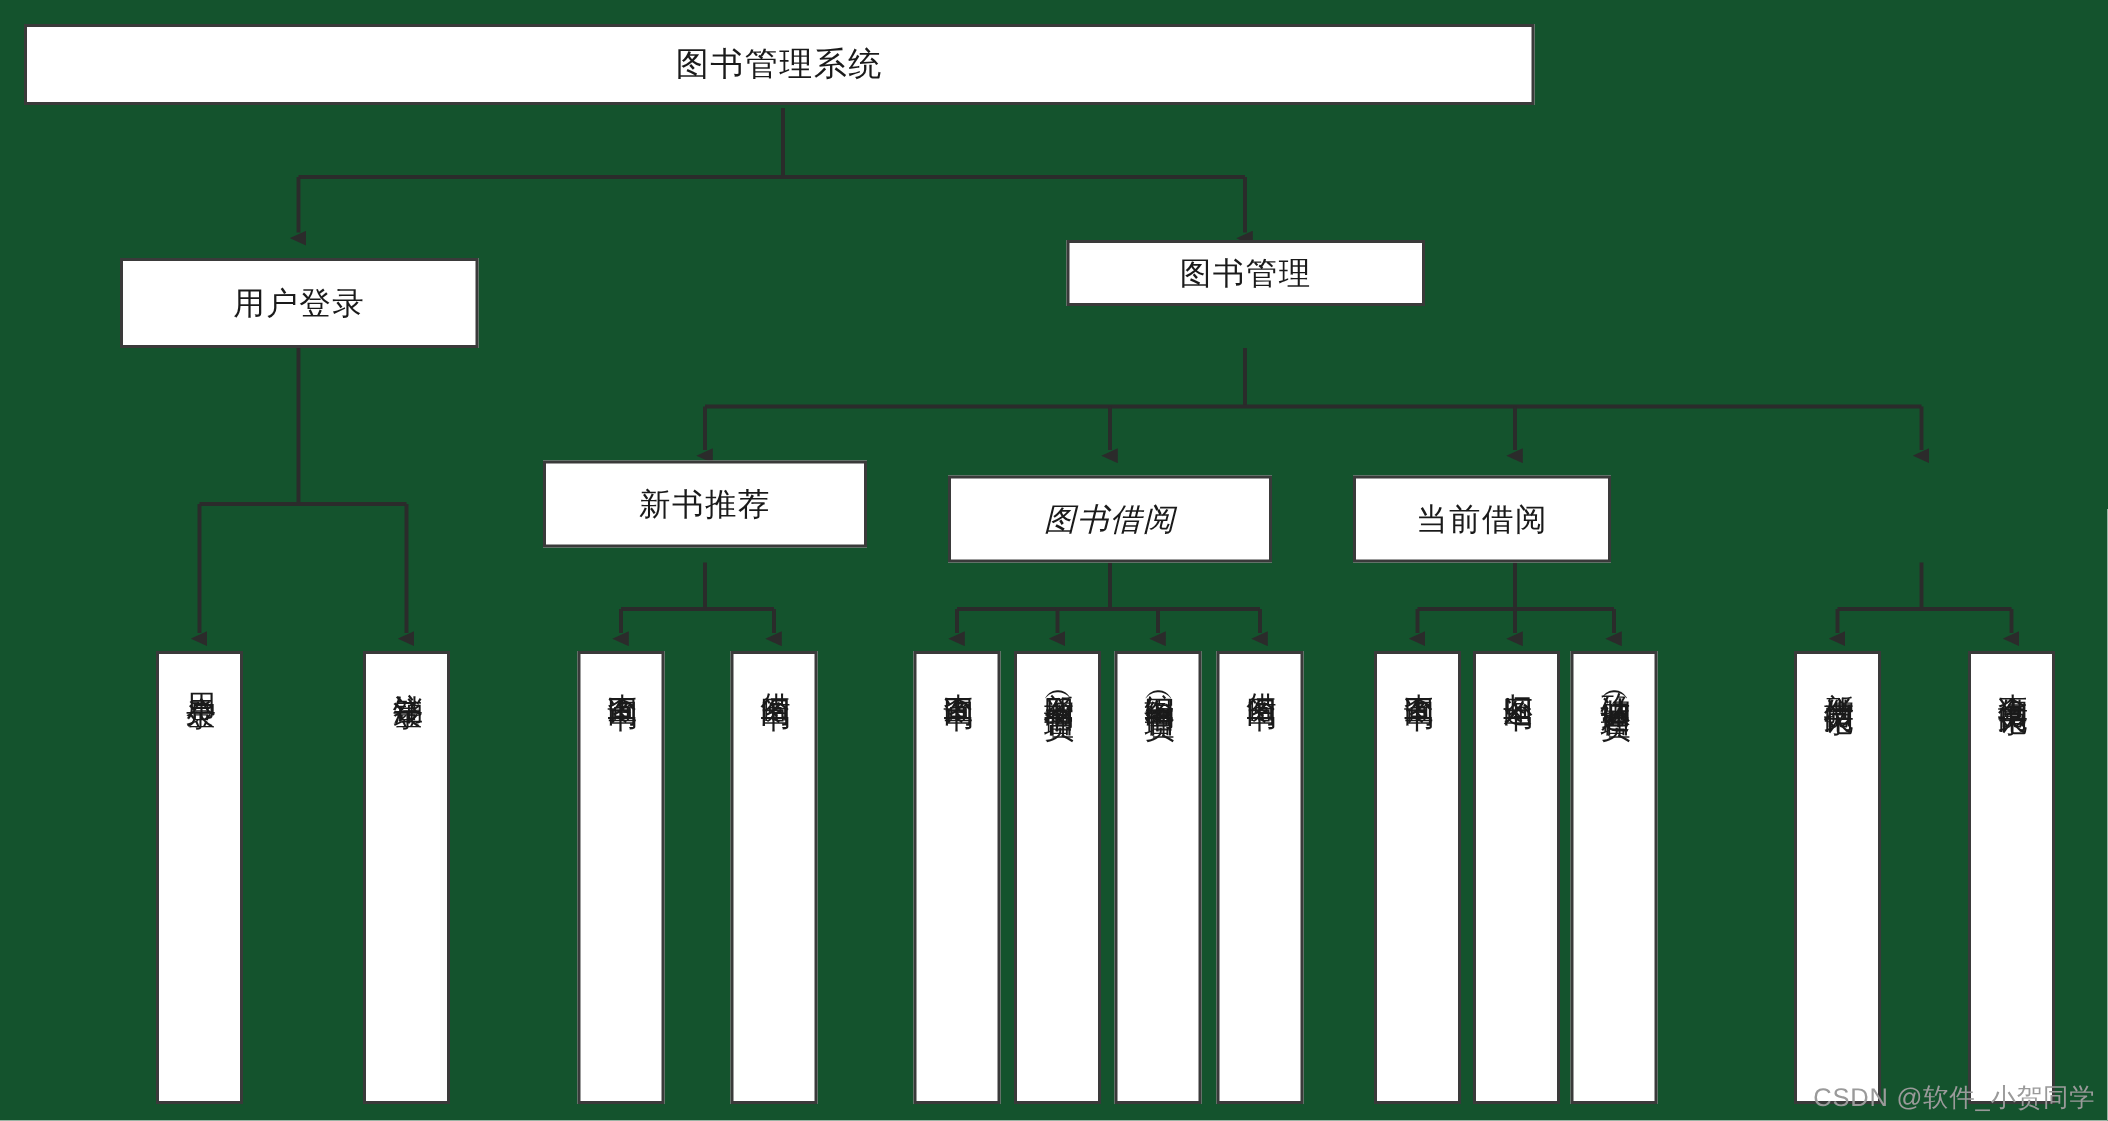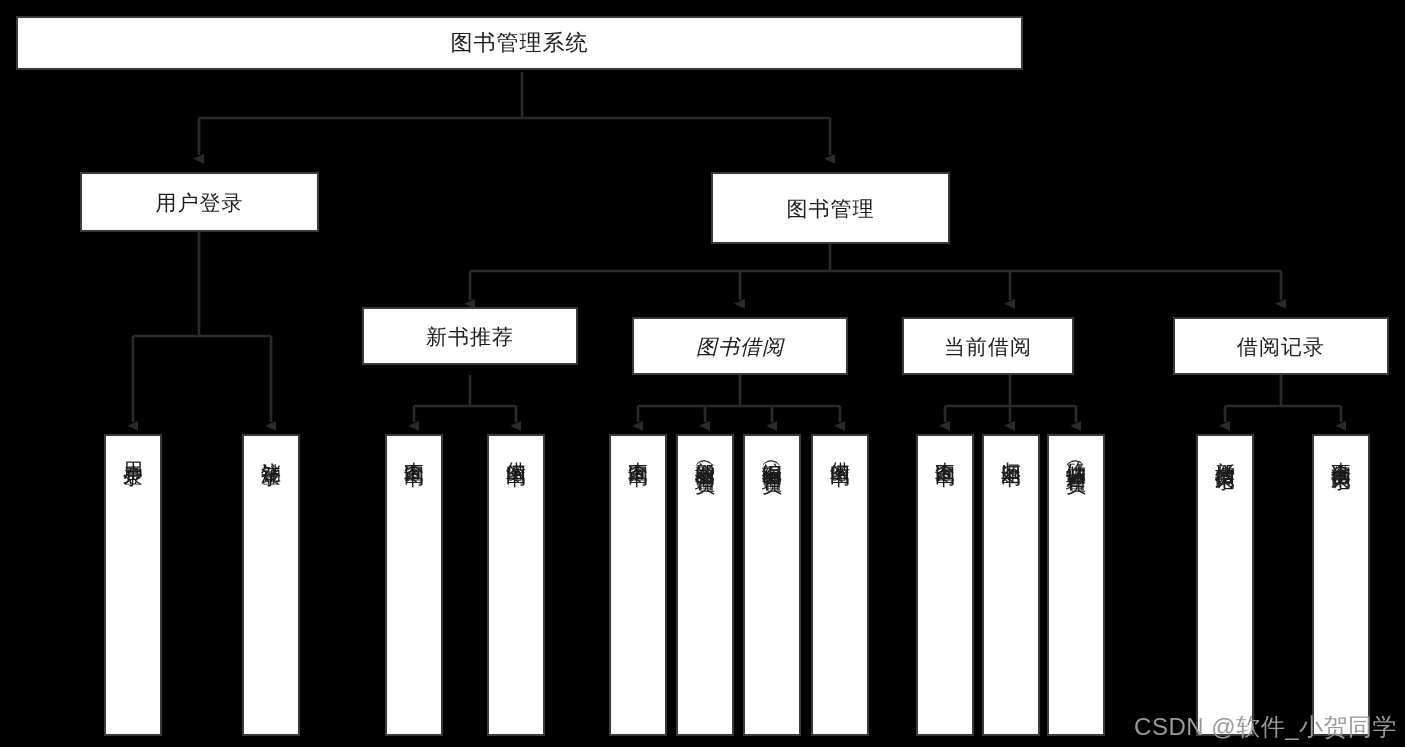--- a/index.html
+++ b/index.html
@@ -7,21 +7,21 @@
     padding: 0;
     background: #ffffff;
   }
   body {
     font-family: "Liberation Sans", "DejaVu Sans", sans-serif;
   }
   #canvas {
     position: relative;
     width: 1405px;
     height: 747px;
-    background: #000000;
+    background: #14532d;
     overflow: hidden;
   }
   
   #edges {
     position: absolute;
     left: 0;
     top: 0;
     width: 1405px;
     height: 747px;
     pointer-events: none;
@@ -59,21 +59,21 @@
   }
   .htext {
     white-space: nowrap;
     line-height: 1;
   }
   
   #watermark {
     position: absolute;
     right: 8px;
     bottom: 4px;
-    font-size: 24px;
+    font-size: 17px;
     color: #9a9a9a;
     letter-spacing: 0.5px;
     white-space: nowrap;
     z-index: 3;
   }
 </style>
 </head>
 <body>
 
 <div id="canvas">
@@ -128,36 +128,33 @@
     </g>
   </svg>
 
   <div class="node root" style="left:16px; top:16px; width:1007px; height:54px;">
     <span class="htext">图书管理系统</span>
   </div>
 
   <div class="node" style="left:80px; top:172px; width:239px; height:60px;">
     <span class="htext">用户登录</span>
   </div>
-  <div class="node" style="left:711px; top:172px; width:239px; height:72px;">
+  <div class="node" style="left:711px; top:160px; width:239px; height:44px;">
     <span class="htext">图书管理</span>
   </div>
 
   <div class="node" style="left:362px; top:307px; width:216px; height:58px;">
     <span class="htext">新书推荐</span>
   </div>
   <div class="node" style="left:632px; top:317px; width:216px; height:58px;font-style:italic;">
     <span class="htext">图书借阅</span>
   </div>
   <div class="node" style="left:902px; top:317px; width:172px; height:58px;">
     <span class="htext">当前借阅</span>
   </div>
-  <div class="node" style="left:1173px; top:317px; width:216px; height:58px;">
-    <span class="htext">借阅记录</span>
-  </div>
 
   <div class="node leaf" style="left:104px; top:434px; width:58px; height:302px;">
     <span class="vtext">用户登录</span>
   </div>
   <div class="node leaf" style="left:242px; top:434px; width:58px; height:302px;">
     <span class="vtext">注销登录</span>
   </div>
 
   <div class="node leaf" style="left:385px; top:434px; width:58px; height:302px;">
     <span class="vtext">查询图书</span>

